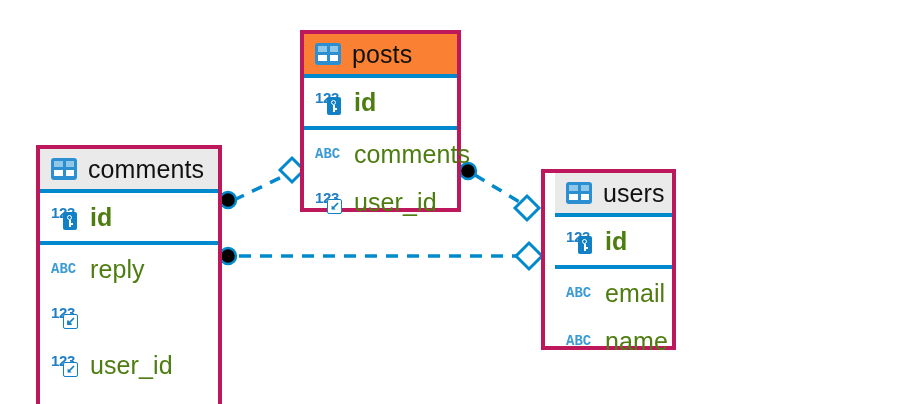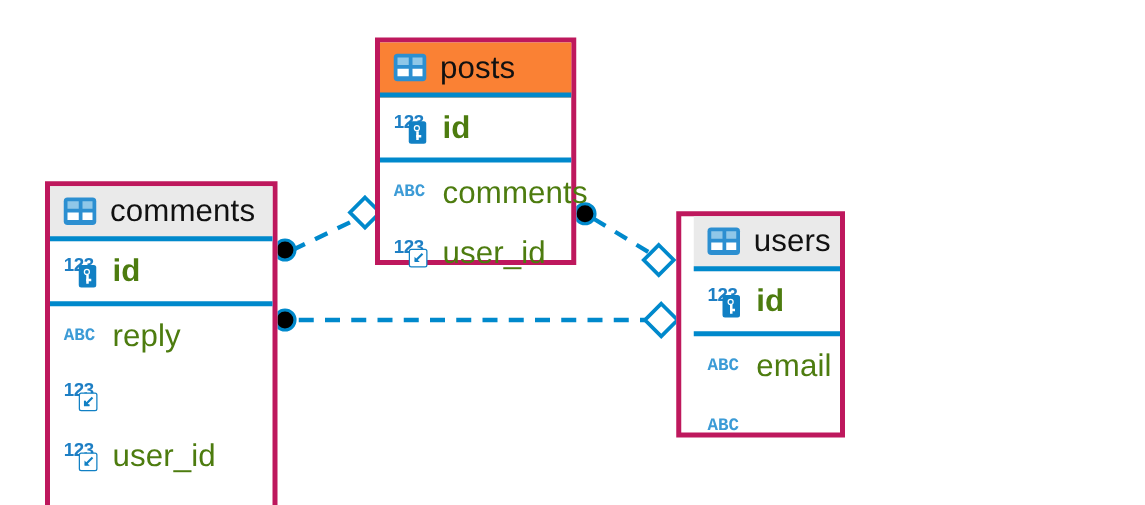--- a/index.html
+++ b/index.html
@@ -329,17 +329,18 @@
       <div class="field">
         <span class="type-icon">
           <span class="abc">ABC</span>
         </span>
         <span class="field-name">email</span>
       </div>
       <div class="field">
         <span class="type-icon">
           <span class="abc">ABC</span>
         </span>
+        <span class="field-name">name</span>
       </div>
     </div>
   </div>
 
 </div>
 
 </body></html>

